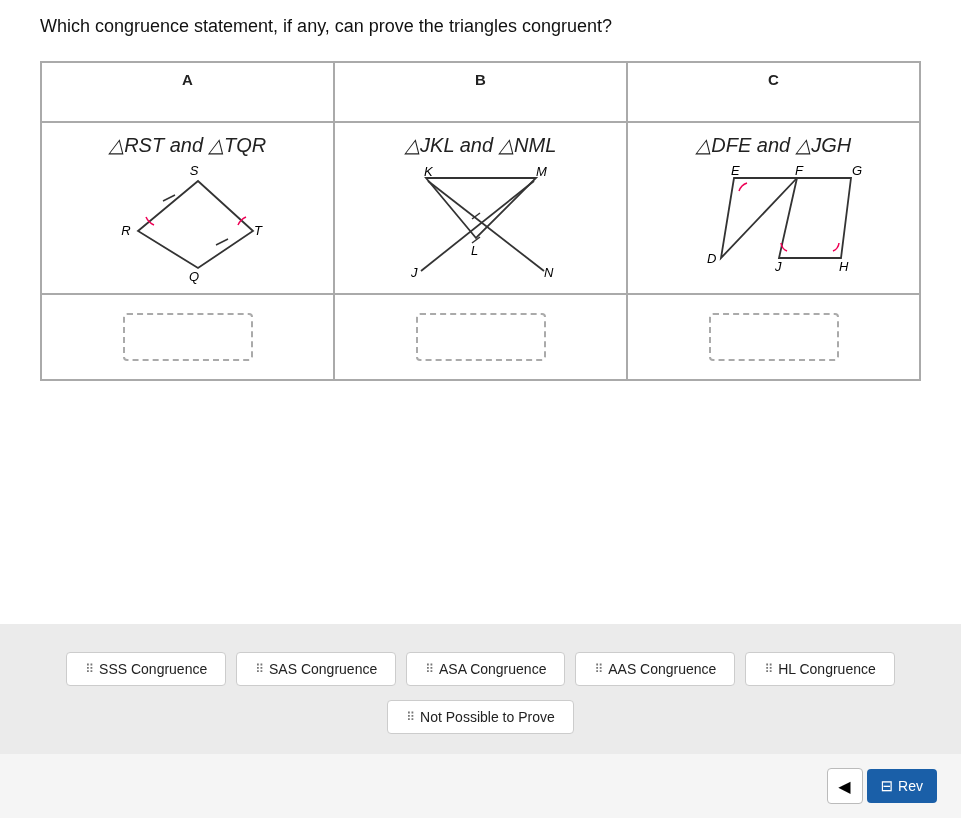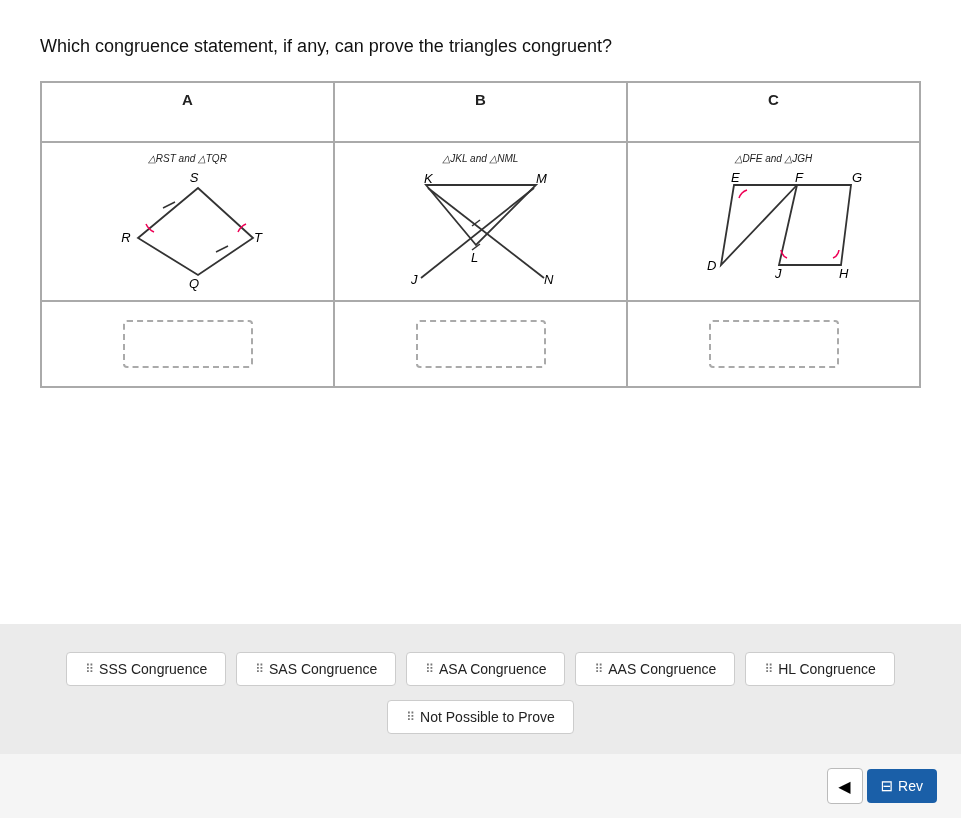--- a/index.html
+++ b/index.html
@@ -6,21 +6,21 @@
     body {
       font-family: Arial, sans-serif;
       background: #f5f5f5;
       color: #222;
       min-height: 818px;
       display: flex;
       flex-direction: column;
     }
     .main-content {
       background: #fff;
-      padding: 36px 40px 20px 40px;
+      padding: 16px 40px 20px 40px;
       flex: 1;
     }
     .question {
       font-size: 18px;
       margin-bottom: 24px;
       color: #111;
     }
     .table-container {
       border: 1.5px solid #aaa;
       display: grid;
@@ -38,21 +38,21 @@
       align-items: center;
     }
     .col-header {
       font-weight: bold;
       font-size: 15px;
       text-align: center;
       padding: 8px 0 4px 0;
       border-bottom: 1px solid #aaa;
     }
     .triangle-label {
-      font-size: 10px;
+      font-size: 20px;
       margin-bottom: 6px;
       font-style: italic;
     }
     .drop-zone {
       width: 130px;
       height: 48px;
       border: 2px dashed #aaa;
       border-radius: 4px;
       margin: 8px auto;
     }

